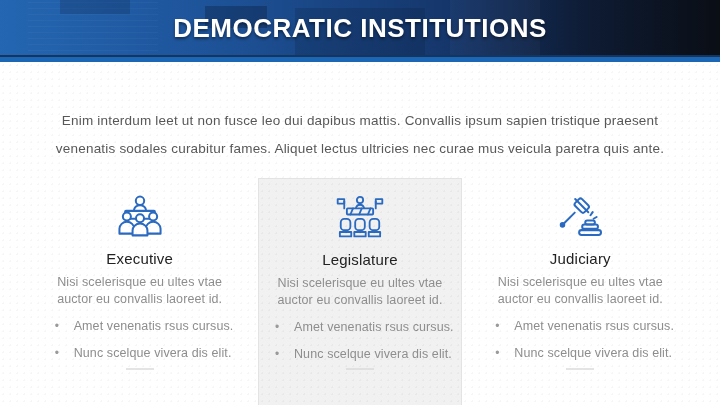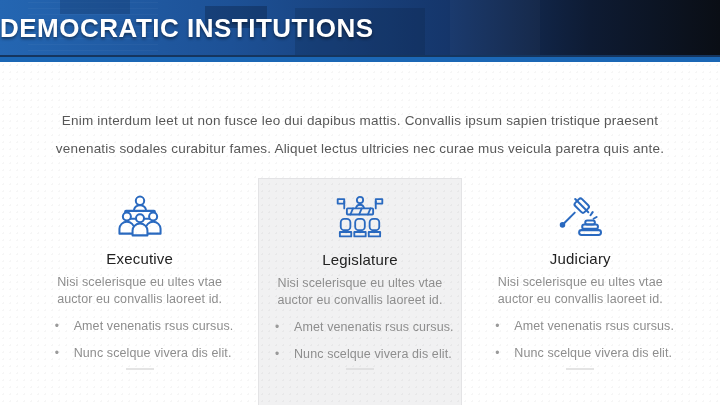--- a/index.html
+++ b/index.html
@@ -32,20 +32,21 @@
   .p1 { left: 28px; top: 2px; width: 130px; height: 53px;
         background: repeating-linear-gradient(rgba(255,255,255,0.16) 0 1px, transparent 1px 6px);
         opacity: .45; }
   .p2 { left: 205px; top: 6px; width: 62px; height: 22px; background: rgba(5,15,35,0.55); }
   .p3 { left: 295px; top: 8px; width: 130px; height: 47px; background: rgba(8,22,46,0.35); }
   .p4 { left: 450px; top: 0; width: 90px; height: 55px; background: rgba(255,255,255,0.05); }
   .p5 { left: 60px; top: 0; width: 70px; height: 14px; background: rgba(10,25,55,0.4); }
   .title {
     position: relative; z-index: 2;
     width: 100%; height: 55px; line-height: 57px;
+    text-align: center;
     color: #ffffff; font-size: 26px; font-weight: bold; letter-spacing: 0.5px;
     text-shadow: 0 2px 3px rgba(0,0,0,0.45);
   }
   .divider-dark { position: absolute; top: 55px; left: 0; width: 720px; height: 2px; background: #15355e; }
   .divider-blue { position: absolute; top: 57px; left: 0; width: 720px; height: 5px; background: #1b67b5; }
 
   
   .intro {
     position: absolute; top: 107px; left: 40px; right: 40px;
     text-align: center;

